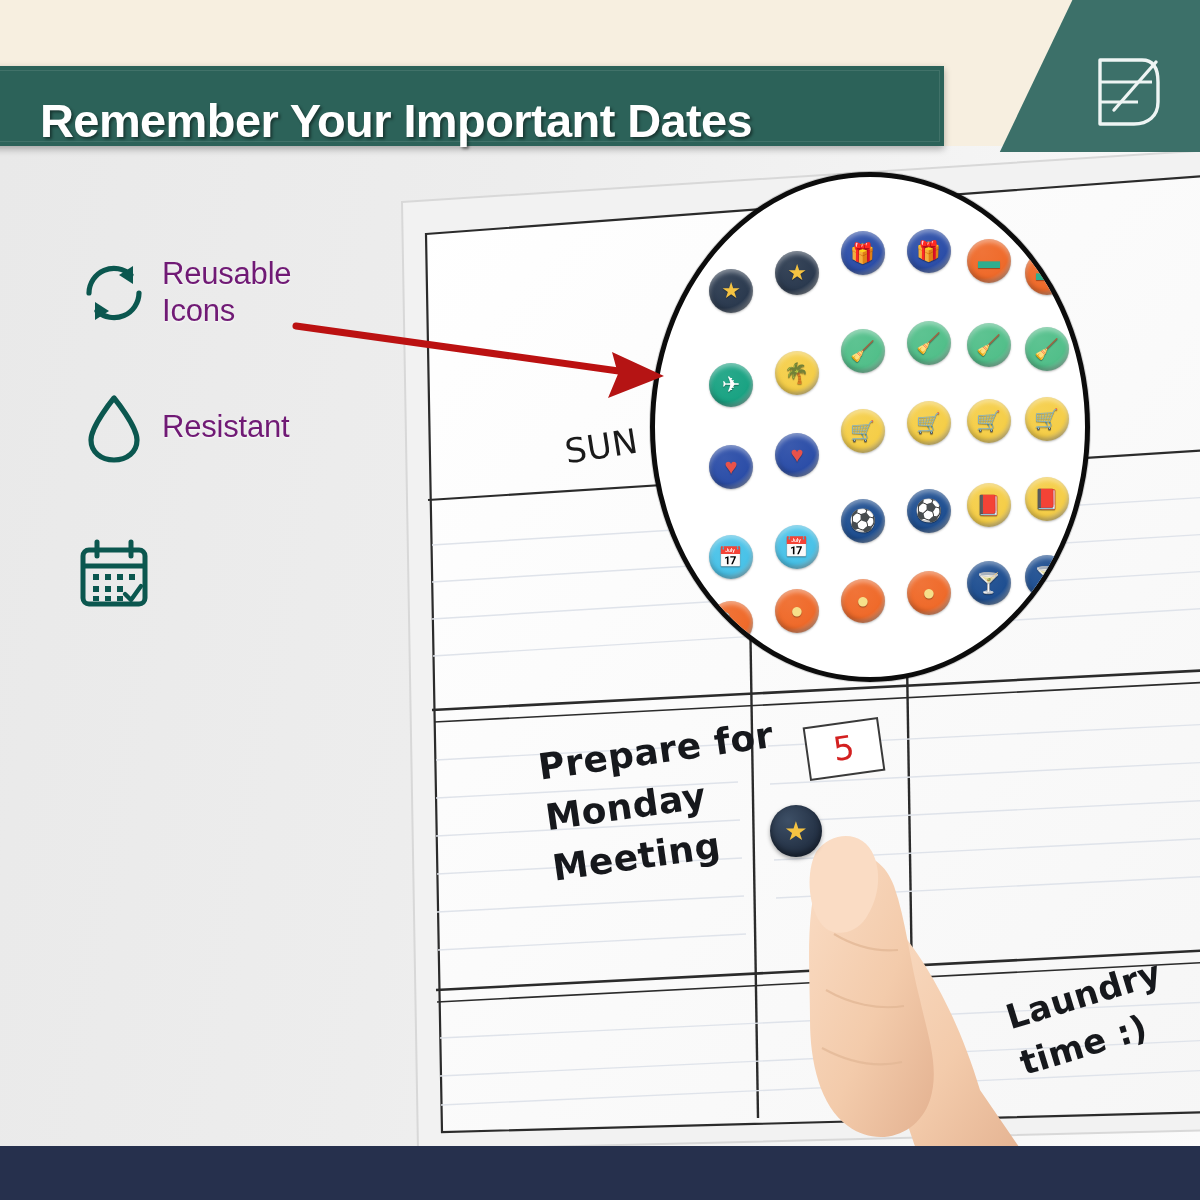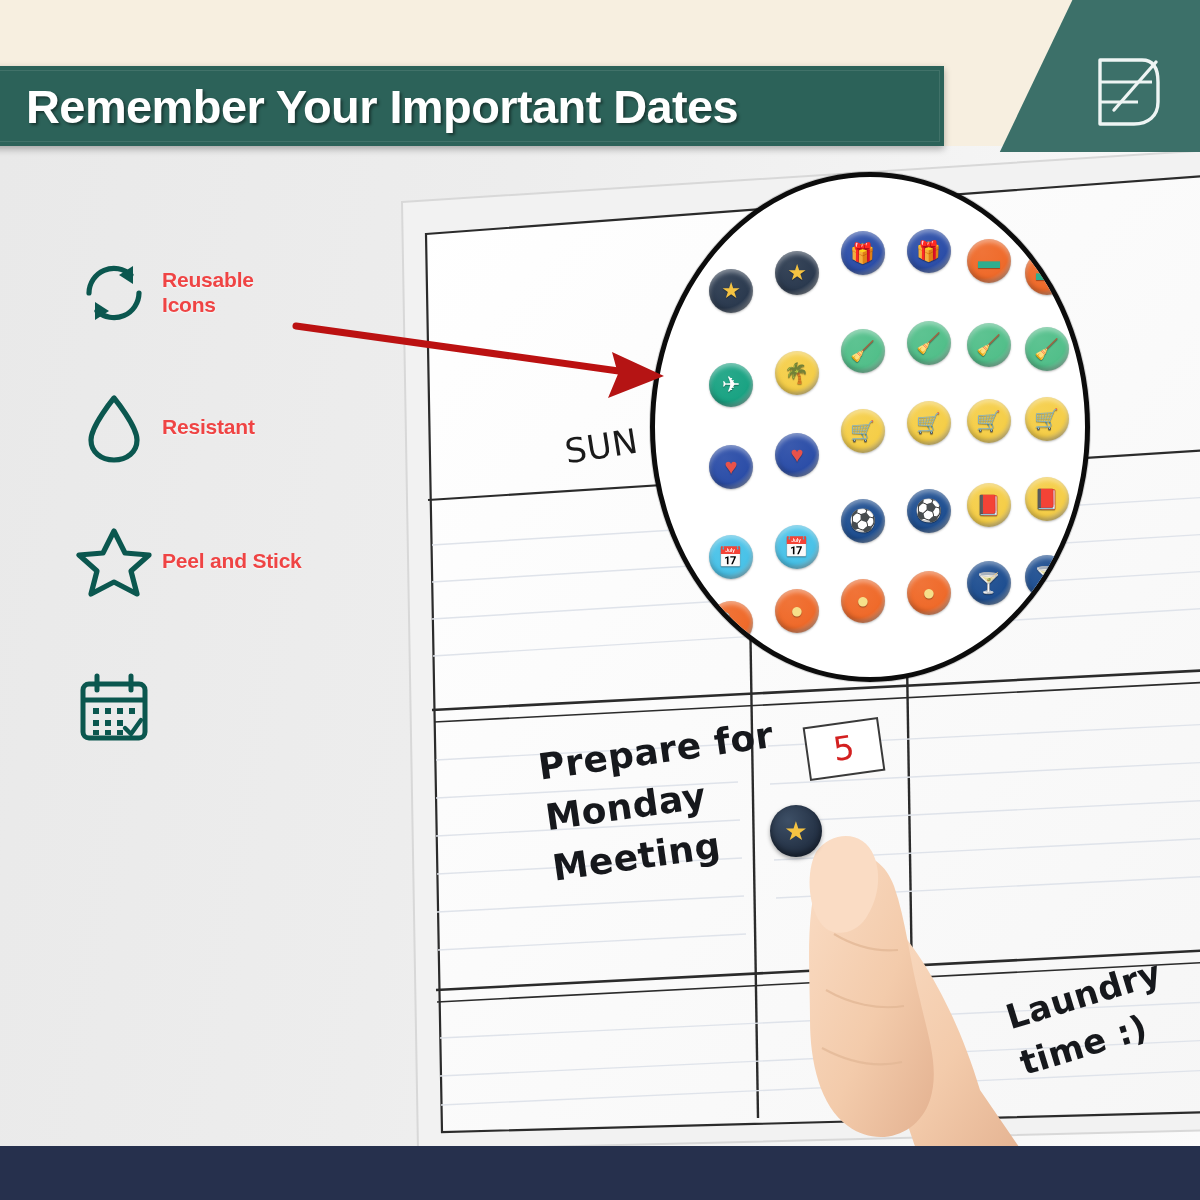--- a/index.html
+++ b/index.html
@@ -21,31 +21,31 @@
     background:#3c7069;clip-path:polygon(42% 0,100% 0,100% 100%,9% 100%);}
   .logo-mark{position:absolute;right:36px;top:52px;width:70px;height:78px;}
 
   
   .banner{position:absolute;left:-8px;top:66px;width:952px;height:80px;
     background:#2c6259;box-shadow:0 3px 7px rgba(0,0,0,.30);}
   .banner-inner{position:absolute;left:6px;top:4px;right:4px;bottom:4px;
     border:1px solid rgba(255,255,255,.10);}
   .banner h1{
     position:absolute;left:34px;top:50%;transform:translateY(-50%);
-    margin:0;color:#ffffff;font-size:47px;font-weight:bold;letter-spacing:-.6px;
+    margin:14px;color:#ffffff;font-size:47px;font-weight:bold;letter-spacing:-.6px;
     white-space:nowrap;text-shadow:2px 2px 3px rgba(0,0,0,.45);
     font-family:"Liberation Sans", sans-serif;
   }
 
   
   .features{position:absolute;left:66px;top:250px;width:470px;}
   .feature{display:flex;align-items:center;margin-bottom:48px;min-height:86px;}
   .feature .ficon{width:96px;flex:0 0 96px;display:flex;align-items:center;justify-content:center;}
   .feature .flabel{
-    font-size:21px;font-weight:bold;color:#ef4444;line-height:1.18;
+    font-size:31px;font-weight:normal;color:#701a75;line-height:1.18;
     letter-spacing:-.2px;text-shadow:0 1px 2px rgba(255,255,255,.85);
   }
   .f-tall{min-height:110px;}
 
   
   .arrow-wrap{position:absolute;left:0;top:0;width:1200px;height:1200px;pointer-events:none;}
 
   
   .sheet{position:absolute;left:392px;top:150px;width:830px;height:1000px;}
 
@@ -320,28 +320,20 @@
     <div class="feature">
       <div class="ficon">
         <svg width="78" height="78" viewBox="0 0 78 78">
           <path d="M39,10 C39,10 16,38 16,52 C16,64 26,72 39,72 C52,72 62,64 62,52 C62,38 39,10 39,10 Z" fill="none" stroke="#0b574f" stroke-width="5.2" stroke-linejoin="round"></path>
         </svg>
       </div>
       <div class="flabel" style="white-space:pre-line">Resistant</div>
     </div>
 
 
-    <div class="feature">
-      <div class="ficon">
-        <svg width="78" height="78" viewBox="0 0 78 78">
-          <path d="M39,9 L50,31 L74,33 L56,49 L62,72 L39,60 L16,72 L22,49 L4,33 L28,31 Z" fill="none" stroke="#0b574f" stroke-width="5.2" stroke-linejoin="round"></path>
-        </svg>
-      </div>
-      <div class="flabel" style="white-space:pre-line">Peel and Stick</div>
-    </div>
 
     <div class="feature f-tall">
       <div class="ficon">
         <svg width="78" height="78" viewBox="0 0 78 78">
           <rect x="8" y="16" width="62" height="54" rx="6" fill="none" stroke="#0b574f" stroke-width="5"></rect>
           <path d="M8,32 H70" stroke="#0b574f" stroke-width="5"></path>
           <path d="M22,8 V22 M56,8 V22" stroke="#0b574f" stroke-width="5" stroke-linecap="round"></path>
           <g fill="#0b574f">
             <rect x="18" y="40" width="6" height="6"></rect>
               <rect x="30" y="40" width="6" height="6"></rect>

